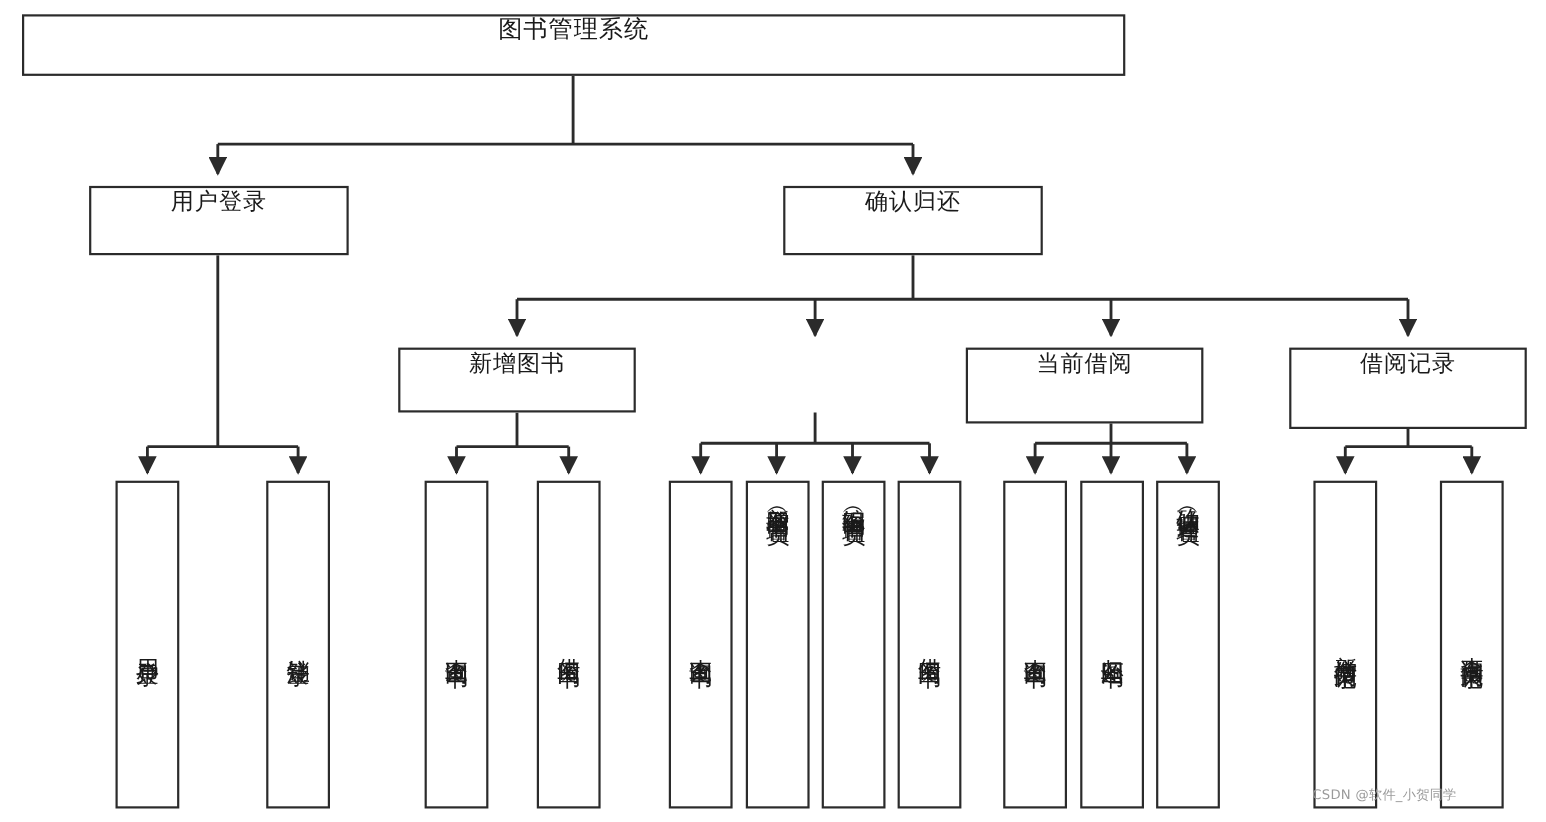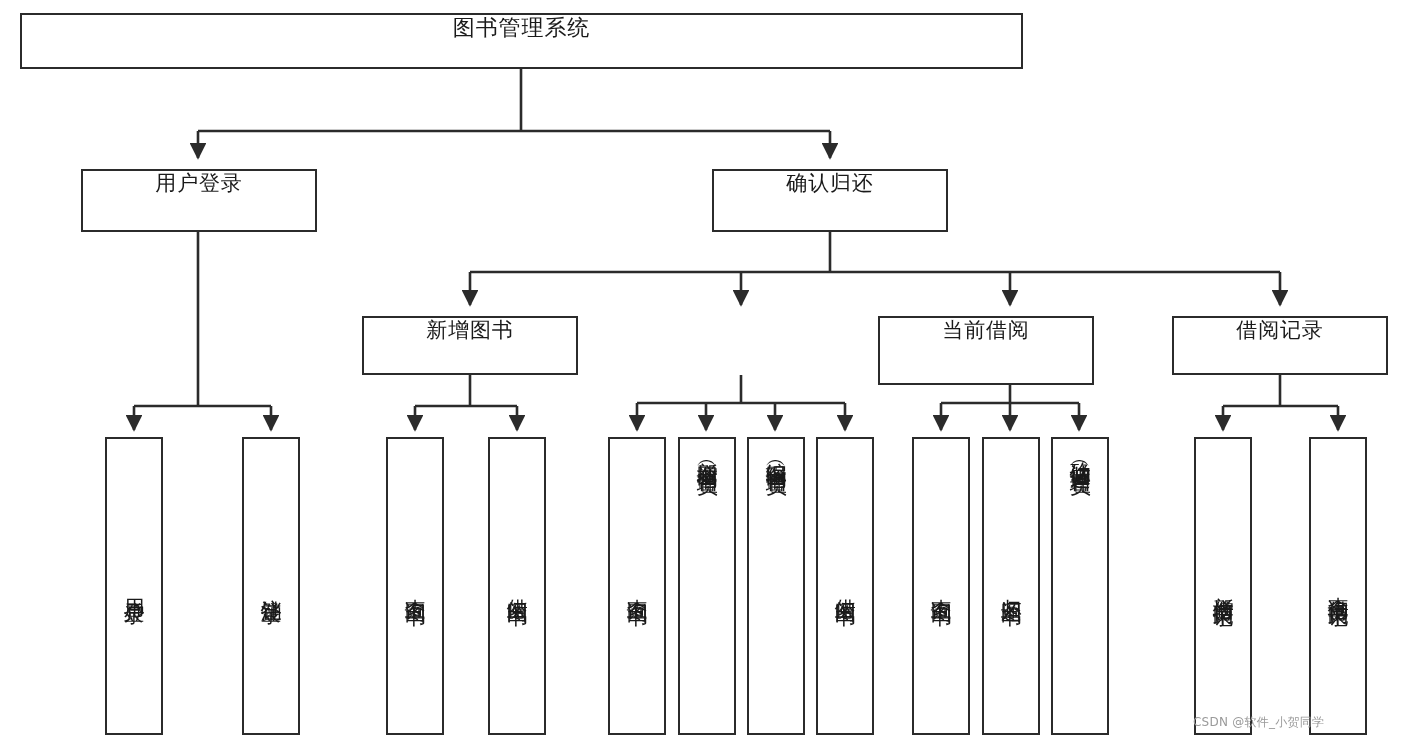--- a/index.html
+++ b/index.html
@@ -144,21 +144,21 @@
   <div class="node h" style="left:712px; top:169px; width:236px; height:63px;">
     <span class="node-label">确认归还</span>
   </div>
 
   <div class="node h" style="left:362px; top:316px; width:216px; height:59px;">
     <span class="node-label">新增图书</span>
   </div>
   <div class="node h" style="left:854px; top:316px; width:216px; height:69px;margin-left:24px;">
     <span class="node-label">当前借阅</span>
   </div>
-  <div class="node h" style="left:1172px; top:316px; width:216px; height:59px;">
+  <div class="node h" style="left:1172px; top:316px; width:216px; height:74px;">
     <span class="node-label">借阅记录</span>
   </div>
 
   <div class="node v center" style="left:105px; top:437px; width:58px; height:298px;">
     <span class="node-label">用户登录</span>
   </div>
   <div class="node v center" style="left:242px; top:437px; width:58px; height:298px;">
     <span class="node-label">注销登录</span>
   </div>
 

